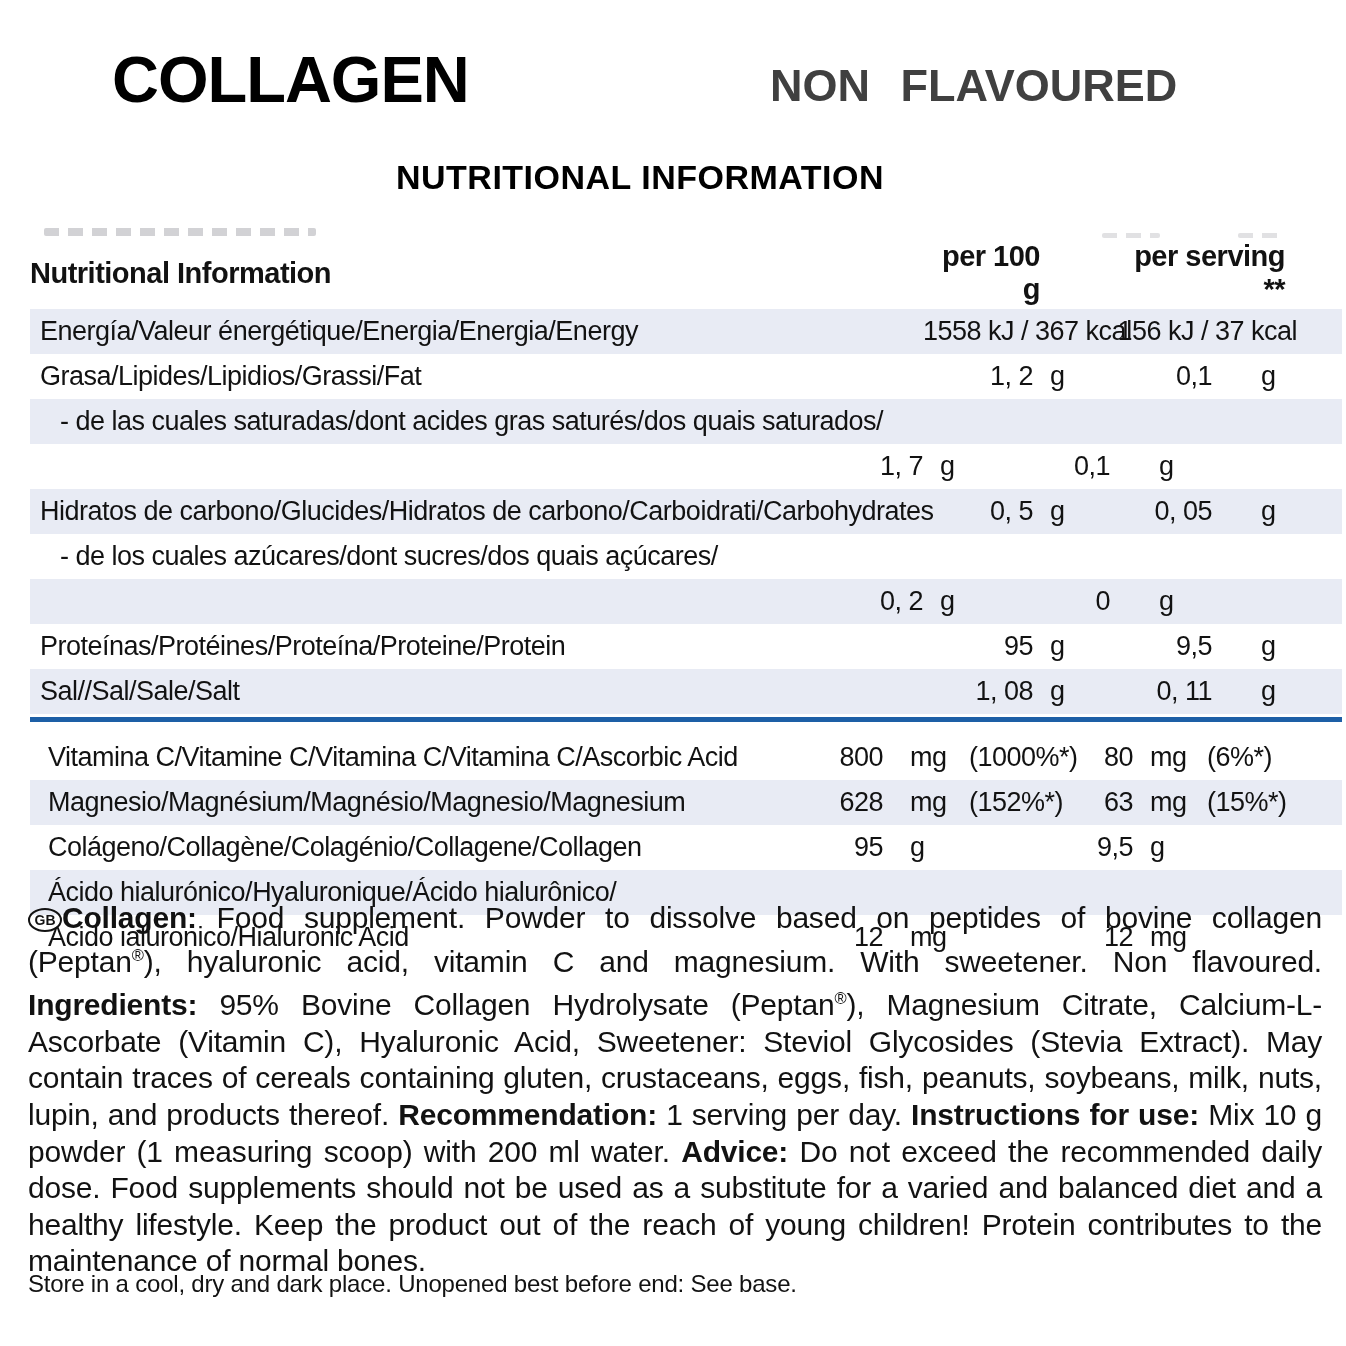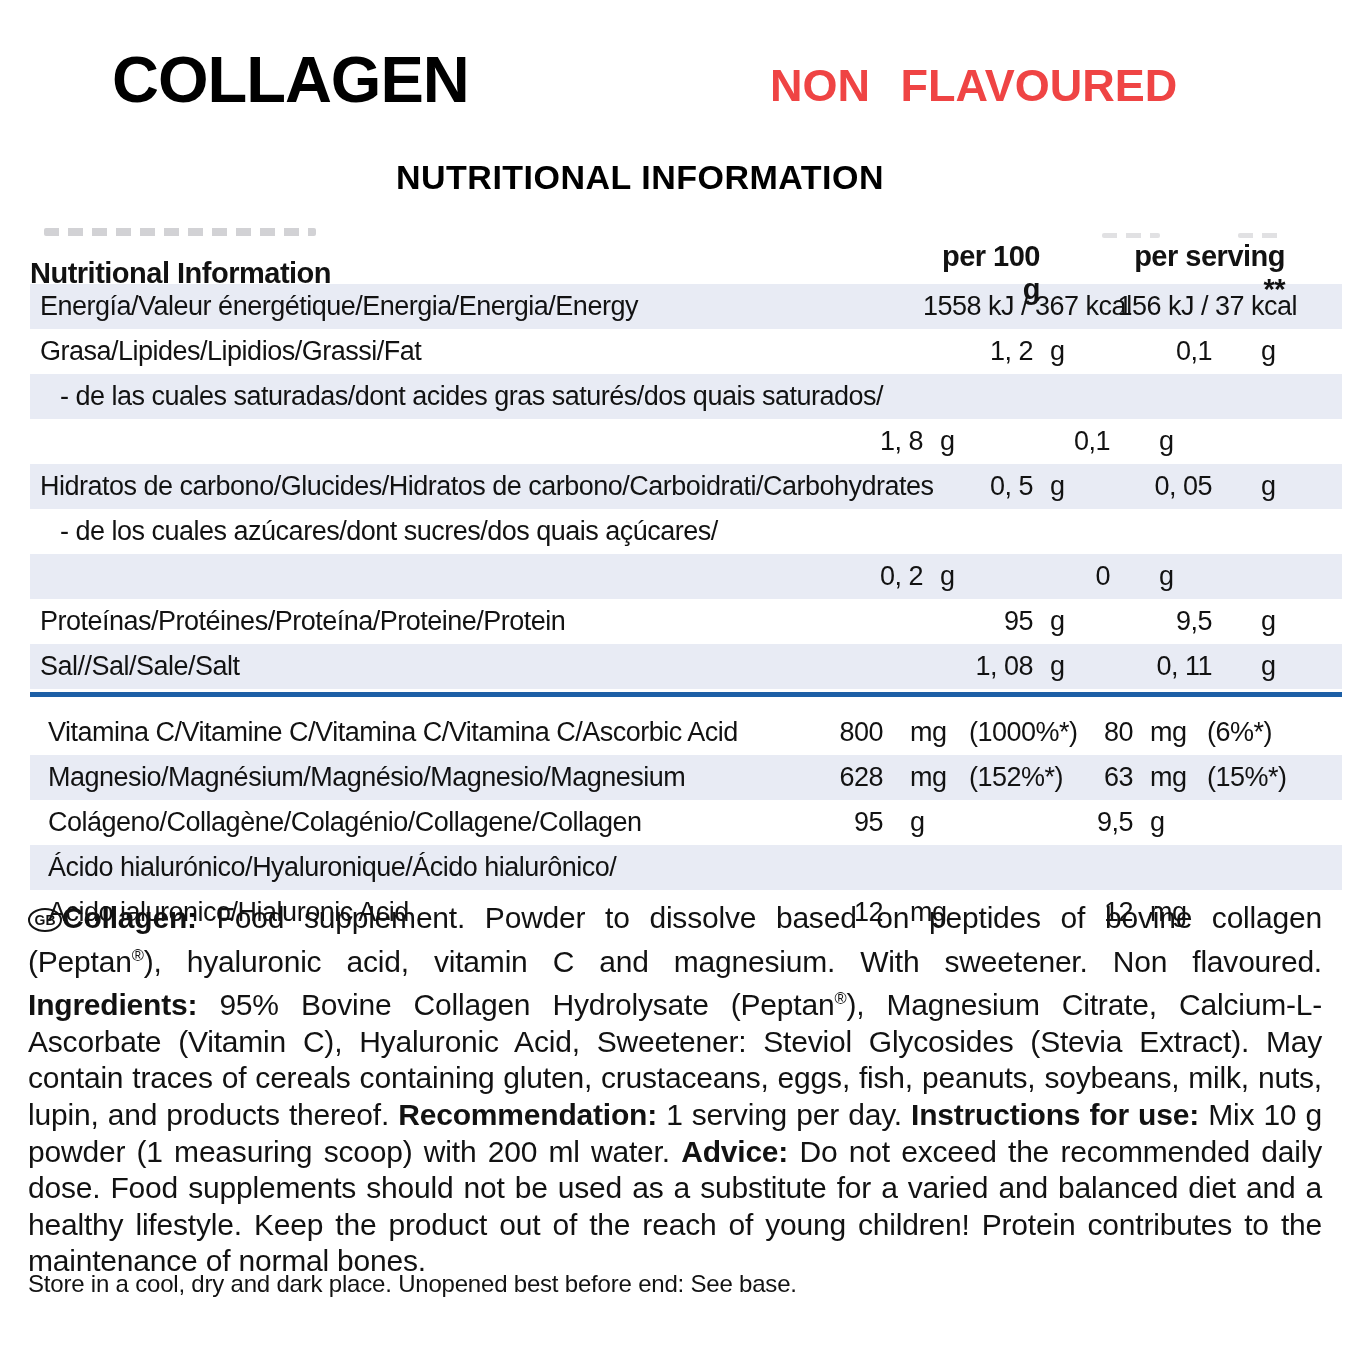--- a/index.html
+++ b/index.html
@@ -3,21 +3,21 @@
 <meta charset="utf-8">
 <style>
   html,body { margin:0; padding:0; background:#ffffff; }
   body { font-family:"Liberation Sans","DejaVu Sans",sans-serif; color:#121212; }
   .page { position:relative; width:1346px; height:1346px; background:#fff; overflow:hidden;border-radius:21px; }
 
   
   .brand-title { position:absolute; left:112px; top:42px; font-size:65px; font-weight:800;
                  letter-spacing:-1px; color:#000; white-space:nowrap; }
   .flavour-title { position:absolute; left:770px; top:60px; font-size:45px; font-weight:800;
-                 word-spacing:18px; color:#ef4444; white-space:nowrap; }
+                 word-spacing:18px; color:#404040; white-space:nowrap; }
   .section-heading { position:absolute; left:0; top:158px; width:1280px; text-align:center;
                  font-size:34px; font-weight:800; letter-spacing:0.5px; color:#000; }
 
   
   .ghost { position:absolute; opacity:0.45; border-radius:2px;
            background:repeating-linear-gradient(90deg,#9b9ba2 0 15px,transparent 15px 24px); }
   .ghost-1 { left:44px; top:228px; width:272px; height:8px; }
   .ghost-2 { left:1102px; top:233px; width:58px; height:5px; opacity:0.3; }
   .ghost-3 { left:1238px; top:233px; width:42px; height:5px; opacity:0.3; }
 
@@ -25,21 +25,21 @@
   .ntable { position:absolute; left:30px; top:240px; width:1312px; }
   .trow  { display:grid; height:45px; align-items:center; font-size:27px; letter-spacing:-0.5px;
            white-space:nowrap; }
   .thead { display:grid; grid-template-columns:minmax(0,1fr) 187px 232px; height:44px;
            align-items:center; font-size:29px; font-weight:700; letter-spacing:-0.5px; }
   .thead .h100  { text-align:right; padding-right:70px; }
   .thead .hserv { text-align:right; padding-right:57px; }
 
   .g1 { grid-template-columns:minmax(0,1fr) 110px 77px 102px 130px; }
   .g2 { grid-template-columns:minmax(0,1fr) 90px 84px 76px 90px 70px 139px; }
-  .genergy { grid-template-columns:minmax(0,1fr) 187px 232px; }
+  .genergy { grid-template-columns:minmax(0,1fr) 187px 232px;margin-top:25px; }
 
   .shade { background:#e8ebf4; }
   .lbl  { min-width:0; padding-left:10px; }
   .lbl2 { min-width:0; padding-left:18px; }
   .ind1 { padding-left:30px; }
   .ind2 { padding-left:66px; }
   .full { grid-column:1 / -1; }
 
   .v    { text-align:right; }
   .g1 .u  { padding-left:17px; }
@@ -98,21 +98,21 @@
       <span class="u">g</span>
       <span class="v">0,1</span>
       <span class="u2">g</span>
     </div>
 
     <div class="trow g1 shade">
       <span class="lbl ind1 full">- de las cuales saturadas/dont acides gras saturés/dos quais saturados/</span>
     </div>
 
     <div class="trow g1">
-      <span class="v">1, 8</span>
+      <span class="v">1, 7</span>
       <span class="u">g</span>
       <span class="v">0,1</span>
       <span class="u2">g</span>
     </div>
 
     <div class="trow g1 shade">
       <span class="lbl">Hidratos de carbono/Glucides/Hidratos de carbono/Carboidrati/Carbohydrates</span>
       <span class="v">0, 5</span>
       <span class="u">g</span>
       <span class="v">0, 05</span>

